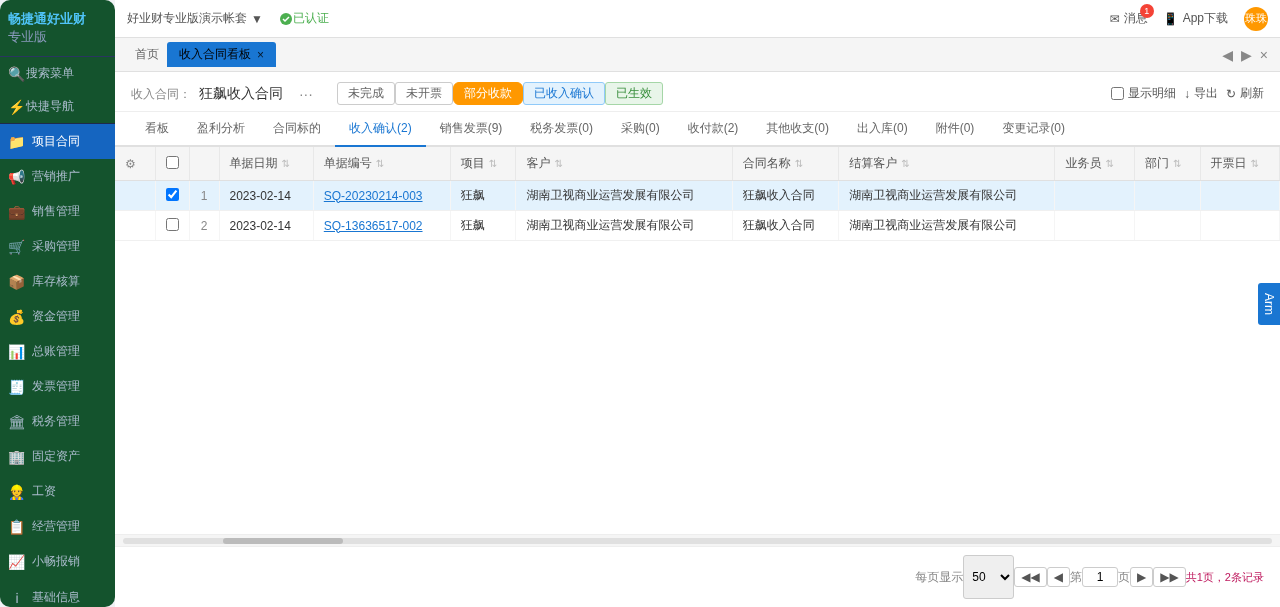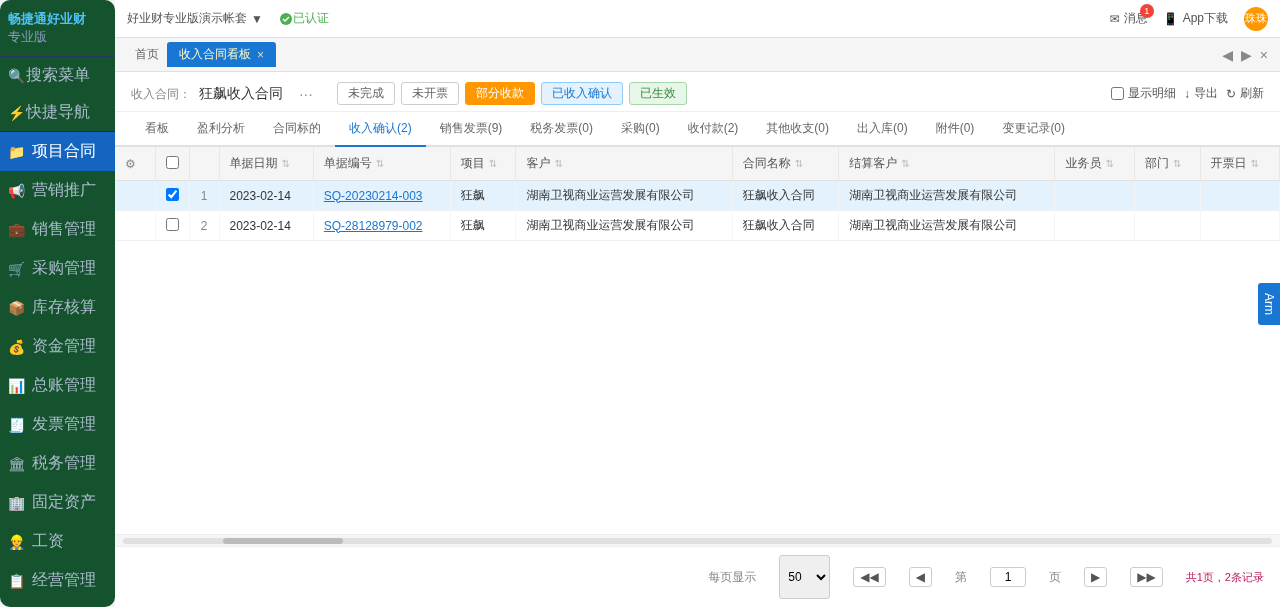--- a/index.html
+++ b/index.html
@@ -8,53 +8,53 @@
     
     .sidebar { width: 115px; background: #14532d; color: #ccd; display: flex; flex-direction: column; height: 100%; flex-shrink: 0; border-radius: 10px; }
     .sidebar-logo { padding: 10px 8px; border-bottom: 1px solid #2a3560; }
     .sidebar-logo-text { color: #4fc3f7; font-size: 13px; font-weight: bold; }
     .sidebar-logo-sub { color: #8899bb; font-size: 13px; }
     .sidebar-search { display: flex; align-items: center; padding: 8px; cursor: pointer; color: #aabbcc; }
     .sidebar-nav-btn { display: flex; align-items: center; padding: 8px; cursor: pointer; color: #aabbcc; border-bottom: 1px solid #1e2a4a; }
     .sidebar-item { display: flex; align-items: center; padding: 9px 8px; cursor: pointer; color: #aabbcc; gap: 6px; }
     .sidebar-item.active { background: #1565c0; color: #fff; }
     .sidebar-icon { font-size: 14px; width: 18px; text-align: center; }
-    .sidebar-label { font-size: 16px; }
+    .sidebar-label { font-size: 12px; }
 
     
     .main { flex: 1; display: flex; flex-direction: column; height: 100%; overflow: hidden; }
 
     
     .topbar { background: #fff; display: flex; align-items: center; padding: 0 12px; height: 38px; border-bottom: 1px solid #e0e0e0; gap: 8px; flex-shrink: 0; }
     .topbar-company { display: flex; align-items: center; gap: 4px; color: #555; cursor: pointer; font-size: 12px; }
     .topbar-verified { display: flex; align-items: center; color: #4caf50; font-size: 12px; margin-left: 8px; }
     .topbar-right { margin-left: auto; display: flex; align-items: center; gap: 16px; }
     .topbar-btn { display: flex; align-items: center; gap: 4px; cursor: pointer; color: #555; font-size: 12px; position: relative; }
     .badge { background: #f44336; color: #fff; border-radius: 50%; width: 14px; height: 14px; font-size: 9px; display: flex; align-items: center; justify-content: center; position: absolute; top: -6px; right: -6px; }
     .avatar { width: 24px; height: 24px; border-radius: 50%; background: #ff9800; display: flex; align-items: center; justify-content: center; color: #fff; font-size: 11px; }
 
     
     .tabbar { background: #f5f5f5; display: flex; align-items: center; padding: 0 12px; height: 34px; border-bottom: 1px solid #e0e0e0; flex-shrink: 0; }
     .tabbar-home { color: #666; cursor: pointer; font-size: 12px; padding: 0 8px; }
-    .tabbar-tab { background: #1976d2; color: #fef9c3; padding: 4px 12px; border-radius: 3px 3px 0 0; font-size: 12px; display: flex; align-items: center; gap: 6px; cursor: pointer; }
+    .tabbar-tab { background: #1976d2; color: #000000; padding: 4px 12px; border-radius: 3px 3px 0 0; font-size: 12px; display: flex; align-items: center; gap: 6px; cursor: pointer; }
     .tabbar-tab .close-x { cursor: pointer; opacity: 0.8; }
     .tabbar-controls { margin-left: auto; display: flex; gap: 8px; align-items: center; }
     .tabbar-ctrl-btn { color: #888; cursor: pointer; font-size: 14px; }
 
     
     .content { flex: 1; background: #fff; display: flex; flex-direction: column; overflow: hidden; padding: 0; }
     
     
     .content-header { padding: 10px 16px 6px; display: flex; align-items: center; gap: 10px; border-bottom: 1px solid #eee; flex-shrink: 0; }
     .content-title { font-size: 14px; color: #333; font-weight: 500; }
     .content-title-label { color: #888; font-size: 12px; margin-right: 4px; }
     .header-more { color: #888; cursor: pointer; font-size: 14px; padding: 2px 6px; }
-    .status-btns { display: flex; gap: 6px; margin-left: 8px; }
+    .status-btns { display: flex; margin-left: 8px; }
     .status-btn { padding: 2px 10px; border: 1px solid #ccc; border-radius: 3px; cursor: pointer; font-size: 12px; color: #666; background: #fff; }
-    .status-btn.active-orange { background: #ff9800; color: #fff; border-color: #ff9800; }
+    .status-btn.active-orange { background: #ff9800; color: #fff; border-color: #ff9800; border-radius: 6px; }
     .status-btn.active-blue { background: #e3f2fd; color: #1976d2; border-color: #90caf9; }
     .status-btn.active-green { background: #e8f5e9; color: #388e3c; border-color: #a5d6a7; }
     .header-right { margin-left: auto; display: flex; align-items: center; gap: 8px; }
     .header-action-btn { display: flex; align-items: center; gap: 4px; color: #555; cursor: pointer; font-size: 12px; }
     
     
     .inner-tabs { display: flex; border-bottom: 2px solid #e0e0e0; padding: 0 16px; flex-shrink: 0; background: #fff; }
     .inner-tab { padding: 8px 14px; cursor: pointer; color: #666; font-size: 12px; border-bottom: 2px solid transparent; margin-bottom: -2px; }
     .inner-tab.active { color: #1976d2; border-bottom-color: #1976d2; font-weight: 500; }
 
@@ -75,21 +75,21 @@
 
     
     .table-footer { background: #fffde7; padding: 8px 16px; border-top: 1px solid #e0e0e0; font-size: 12px; color: #555; flex-shrink: 0; }
 
     
     .scrollbar-area { height: 12px; background: #f5f5f5; border-top: 1px solid #eee; display: flex; align-items: center; padding: 0 8px; flex-shrink: 0; }
     .scrollbar-track { flex: 1; background: #e0e0e0; border-radius: 4px; height: 6px; position: relative; }
     .scrollbar-thumb { width: 120px; height: 6px; background: #bbb; border-radius: 4px; position: absolute; left: 100px; }
 
     
-    .pagination { display: flex; align-items: center; justify-content: flex-end; padding: 8px 16px; border-top: 1px solid #eee; gap: 23px; flex-shrink: 0; background: #fff; }
+    .pagination { display: flex; align-items: center; justify-content: flex-end; padding: 8px 16px; border-top: 1px solid #eee; gap: 0; flex-shrink: 0; background: #fff; }
     .pagination-label { color: #888; font-size: 12px; }
     .pagination-select { border: 1px solid #ccc; border-radius: 3px; padding: 13px 4px; font-size: 12px; }
     .pagination-btn { border: 1px solid #ccc; background: #fff; padding: 2px 6px; cursor: pointer; border-radius: 3px; color: #555; font-size: 12px; }
     .pagination-btn:disabled { color: #ccc; cursor: default; }
     .pagination-input { border: 1px solid #ccc; border-radius: 3px; width: 36px; text-align: center; padding: 2px; font-size: 12px; }
     .pagination-total { color: #be185d; font-size: 11px; }
 
     
     .float-right-btn { position: fixed; right: 0; top: 50%; transform: translateY(-50%); background: #1976d2; color: #fff; writing-mode: vertical-rl; padding: 10px 4px; cursor: pointer; border-radius: 3px 0 0 3px; font-size: 12px; }
   </style>
@@ -336,21 +336,21 @@
     <td>湖南卫视商业运营发展有限公司</td>
     <td></td>
     <td></td>
     <td></td>
   </tr>
             <tr>
     <td></td>
     <td class="checkbox-cell"><input type="checkbox" style=""></td>
     <td class="row-num">2</td>
     <td>2023-02-14</td>
-    <td><span class="link-text">SQ-28128979-002</span></td>
+    <td><span class="link-text">SQ-13636517-002</span></td>
     <td>狂飙</td>
     <td>湖南卫视商业运营发展有限公司</td>
     <td>狂飙收入合同</td>
     <td>湖南卫视商业运营发展有限公司</td>
     <td></td>
     <td></td>
     <td></td>
   </tr>
           </tbody>
       </table>

